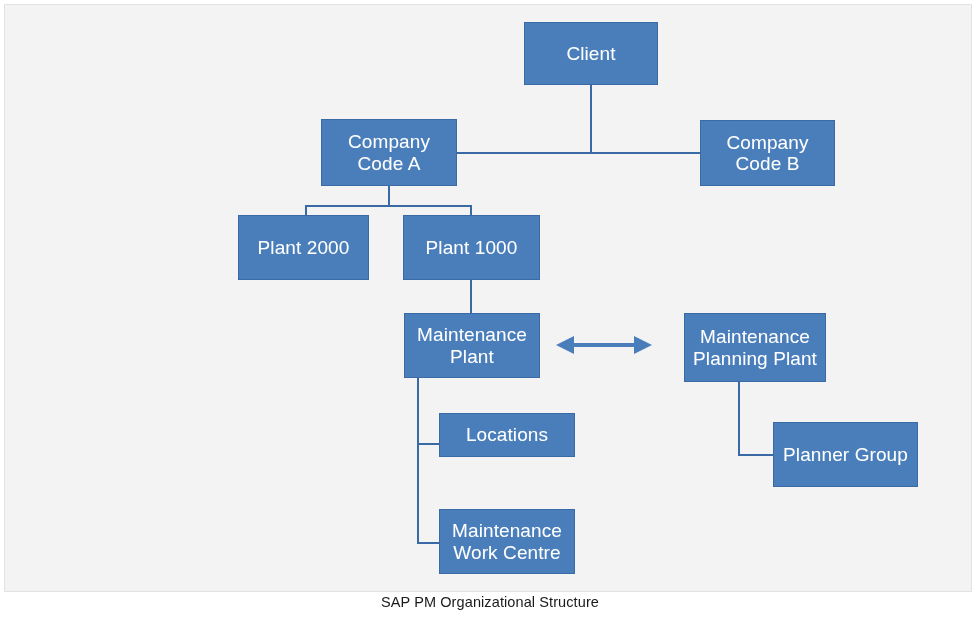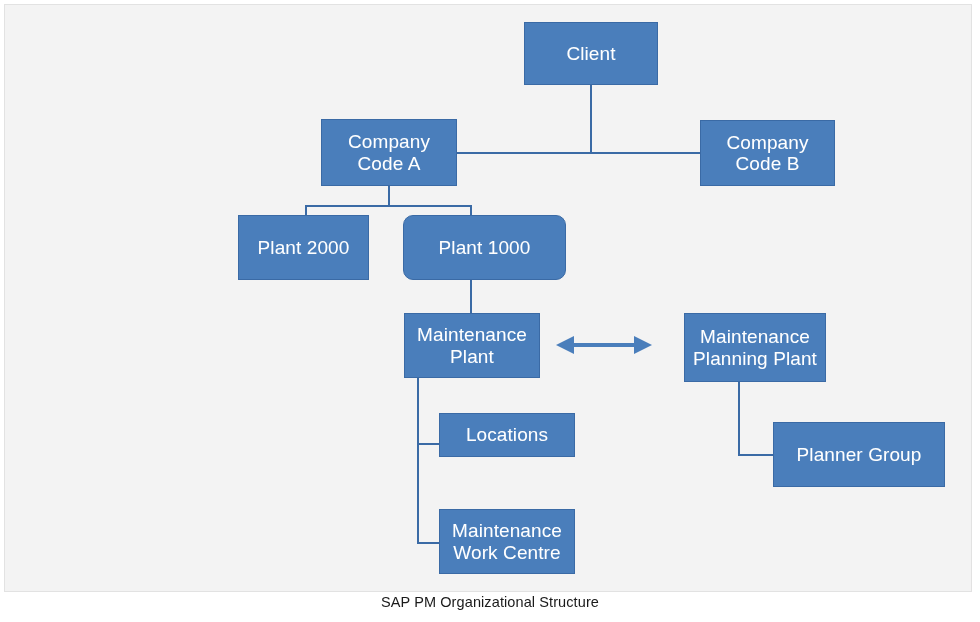--- a/index.html
+++ b/index.html
@@ -130,30 +130,30 @@
   <div class="node" style="left:524px; top:22px; width:134px; height:63px;">Client</div>
 
   <div class="node" style="left:321px; top:119px; width:136px; height:67px;">Company
 Code A</div>
 
   <div class="node" style="left:700px; top:120px; width:135px; height:66px;">Company
 Code B</div>
 
   <div class="node" style="left:238px; top:215px; width:131px; height:65px;">Plant 2000</div>
 
-  <div class="node" style="left:403px; top:215px; width:163px; height:65px;border-radius:10px;">Plant 1000</div>
+  <div class="node" style="left:403px; top:215px; width:137px; height:65px;">Plant 1000</div>
 
   <div class="node" style="left:404px; top:313px; width:136px; height:65px;">Maintenance
 Plant</div>
 
   <div class="node" style="left:684px; top:313px; width:142px; height:69px;">Maintenance
 Planning Plant</div>
 
   <div class="node" style="left:439px; top:413px; width:136px; height:44px;">Locations</div>
 
   <div class="node" style="left:439px; top:509px; width:136px; height:65px;">Maintenance
 Work Centre</div>
 
-  <div class="node" style="left:773px; top:422px; width:172px; height:65px;">Planner Group</div>
+  <div class="node" style="left:773px; top:422px; width:145px; height:65px;">Planner Group</div>
 
   <div id="caption">SAP PM Organizational Structure</div>
 
 </div>
 
 </body></html>

